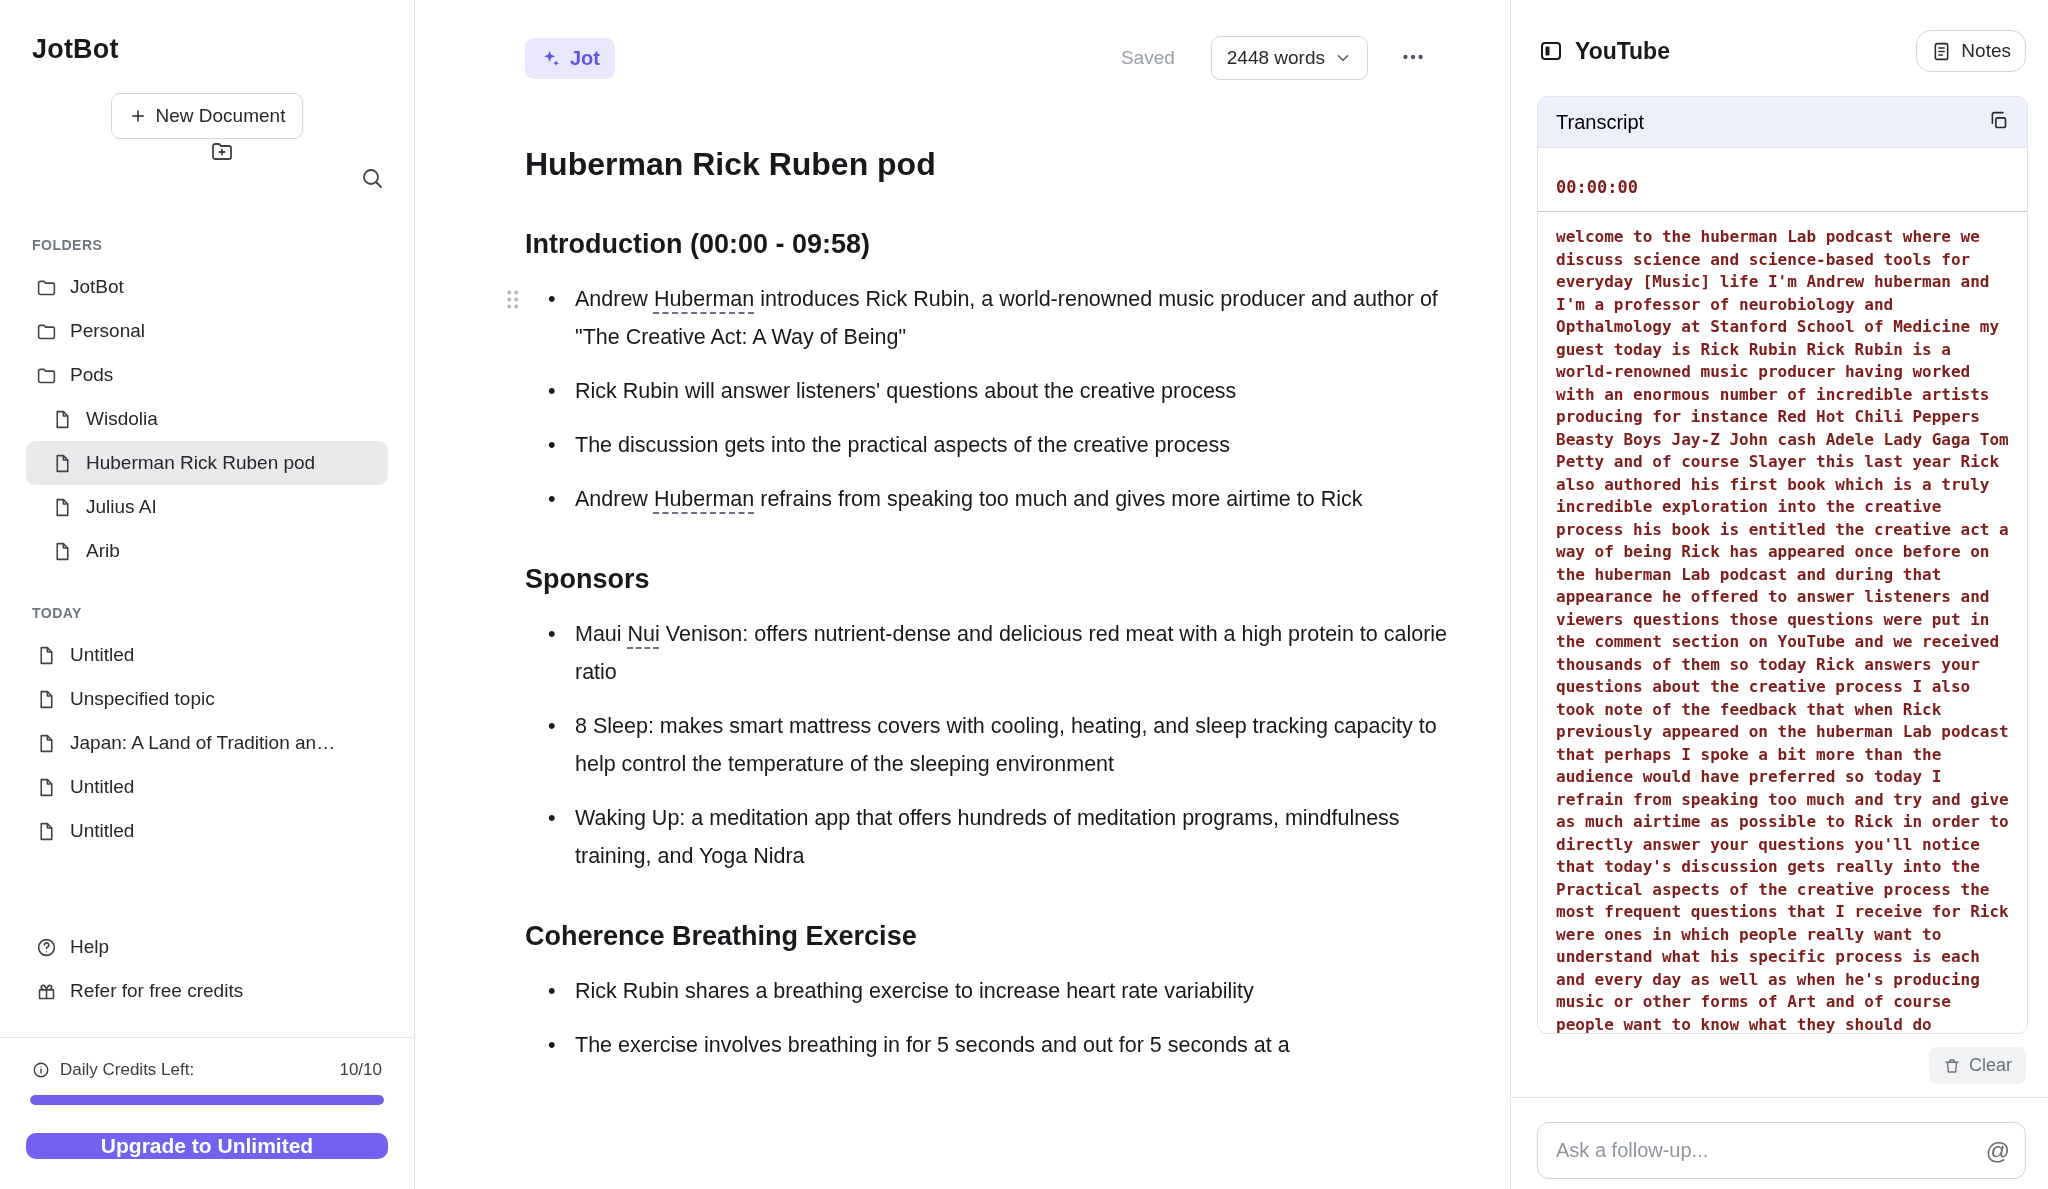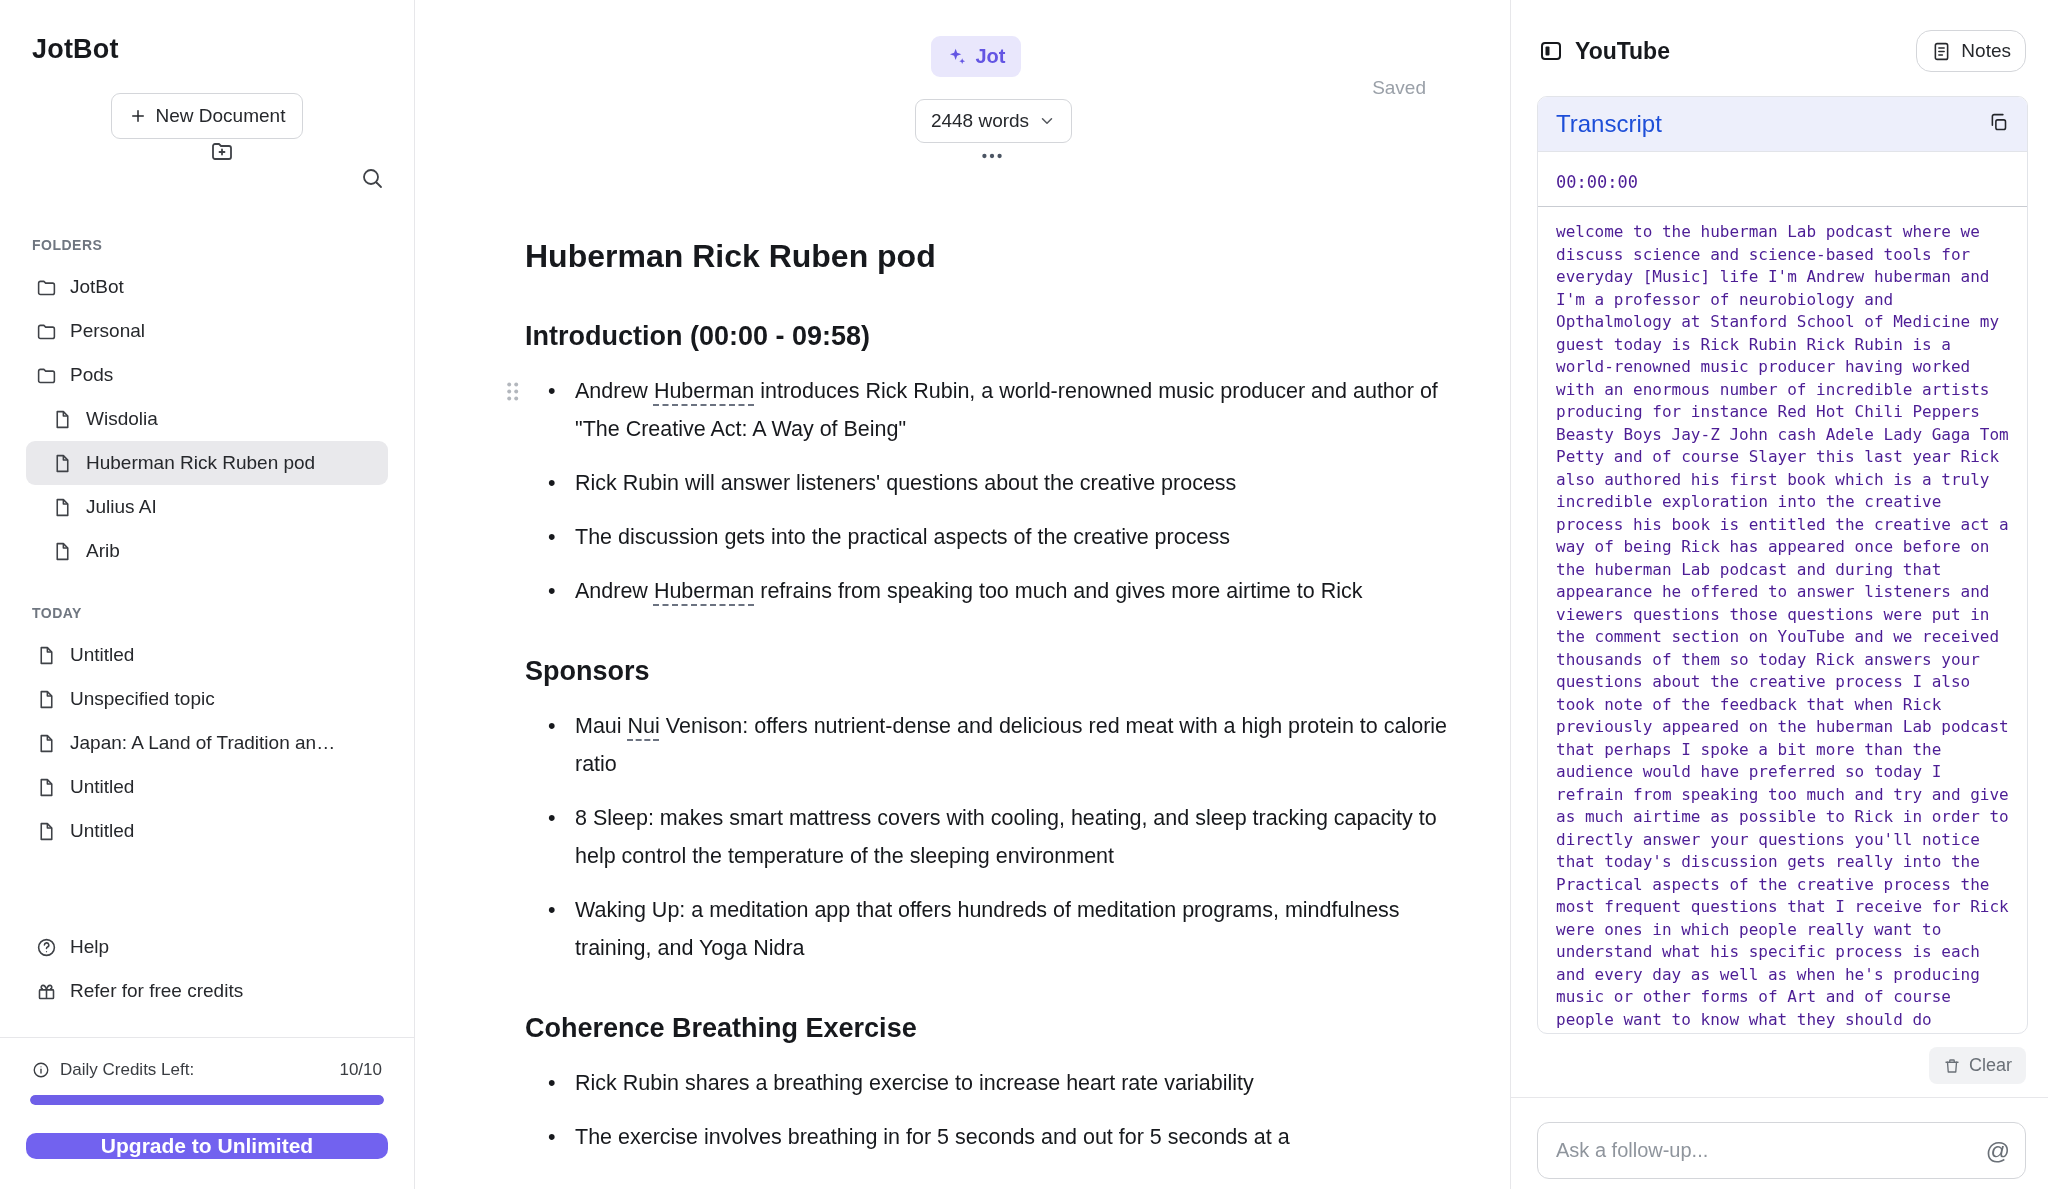--- a/index.html
+++ b/index.html
@@ -58,21 +58,21 @@
   .progressTrack { height:10px; background:#e7e7ea; border-radius:6px; margin:0 4px 28px; overflow:hidden; }
   .progressFill { width:100%; height:100%; background:#6f5fe8; border-radius:6px; }
   .upgradeBtn {
     display:block; width:100%; background:#7262ef; color:#fff;
     font-size:21px; font-weight:700; border:none; border-radius:10px;
     padding:1px 0; cursor:pointer; font-family:inherit;
   }
 
   
   .editor { flex:1; height:100%; overflow:hidden; background:#fff; }
-  .topbar { display:flex; align-items:center; padding:36px 84px 0 110px;flex-direction:column; }
+  .topbar { display:flex; align-items:center; padding:36px 84px 0 110px; }
   .jotBadge {
     display:inline-flex; align-items:center; gap:9px;
     background:#e9e7fc; color:#6355e3;
     font-size:20px; font-weight:600; border-radius:9px; padding:9px 15px;
     cursor:pointer;
   }
   .jotBadge .icon { color:#6355e3; }
   .savedLabel { margin-left:auto; color:#9aa0a8; font-size:19px; }
   .wordsBtn {
     display:inline-flex; align-items:center; gap:9px; margin-left:36px;
@@ -112,27 +112,27 @@
     border:1px solid #d4d6da; border-radius:15px; background:#fff;
     padding:9px 14px; font-size:19px; color:#26282c; cursor:pointer;
     font-family:inherit;
   }
   .transcriptCard {
     margin:0 20px 0 26px; border:1px solid #e2e4e9; border-radius:10px;
     height:938px; display:flex; flex-direction:column; overflow:hidden;
   }
   .transcriptHead {
     display:flex; align-items:center; justify-content:space-between;
-    background:#edeffb; padding:13px 18px; font-size:24px; color:#1d4ed8;
+    background:#edeffb; padding:13px 18px; font-size:20px; color:#000000;
     border-bottom:1px solid #e2e4e9; flex:none;
   }
   .copyBtn { background:none; border:none; color:#23252a; cursor:pointer; }
   .transcriptBody {
-    flex:1; overflow:hidden; padding:20px 18px 0;
-    font-family:"DejaVu Sans Mono", monospace; color:#4c1d95;
+    flex:1; overflow:hidden; padding:29px 18px 0;
+    font-family:"DejaVu Sans Mono", monospace; color:#7f1d1d;font-weight:bold;
   }
   .timestamp { font-size:17px; padding:0 0 14px; }
   .tsDivider { border:none; border-top:1px solid #c9ccd2; margin:0 -18px 14px; }
   .transcriptText { font-size:16px; line-height:22.5px; word-break:break-word; white-space:pre-wrap; }
   .consoleActions { display:flex; justify-content:flex-end; padding:13px 22px 0; }
   .clearBtn {
     display:inline-flex; align-items:center; gap:8px;
     background:#f1f2f4; border:none; border-radius:8px;
     color:#6a7077; font-size:18px; padding:8px 14px; cursor:pointer;
     font-family:inherit;

